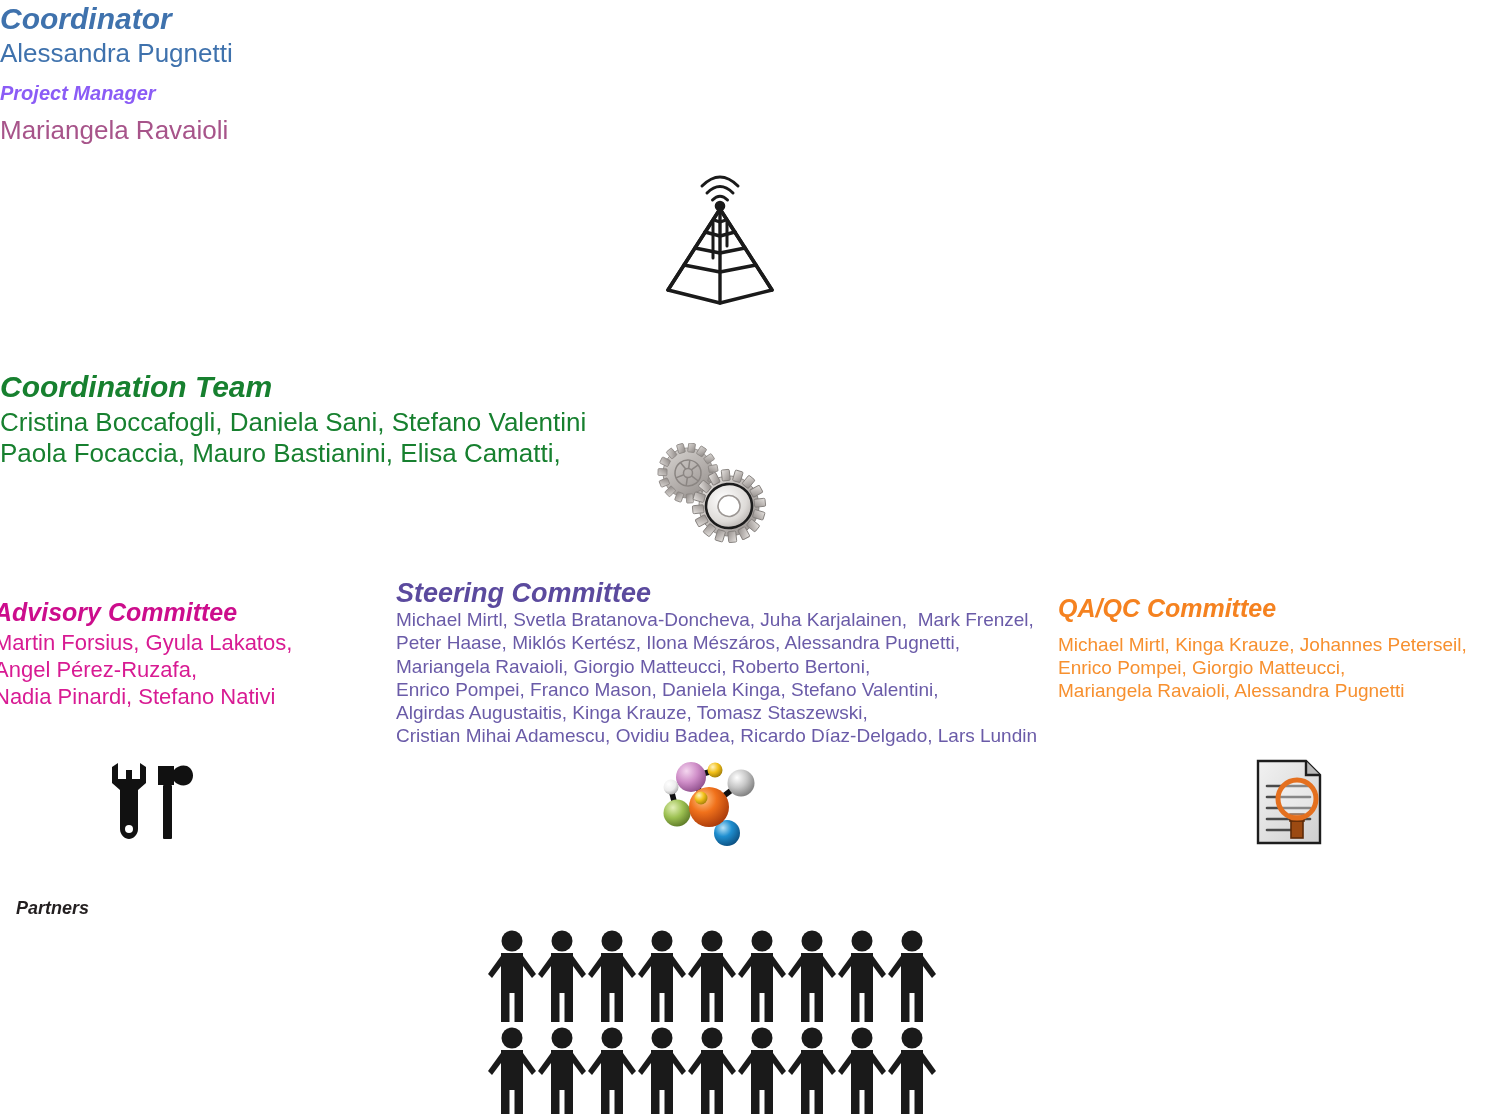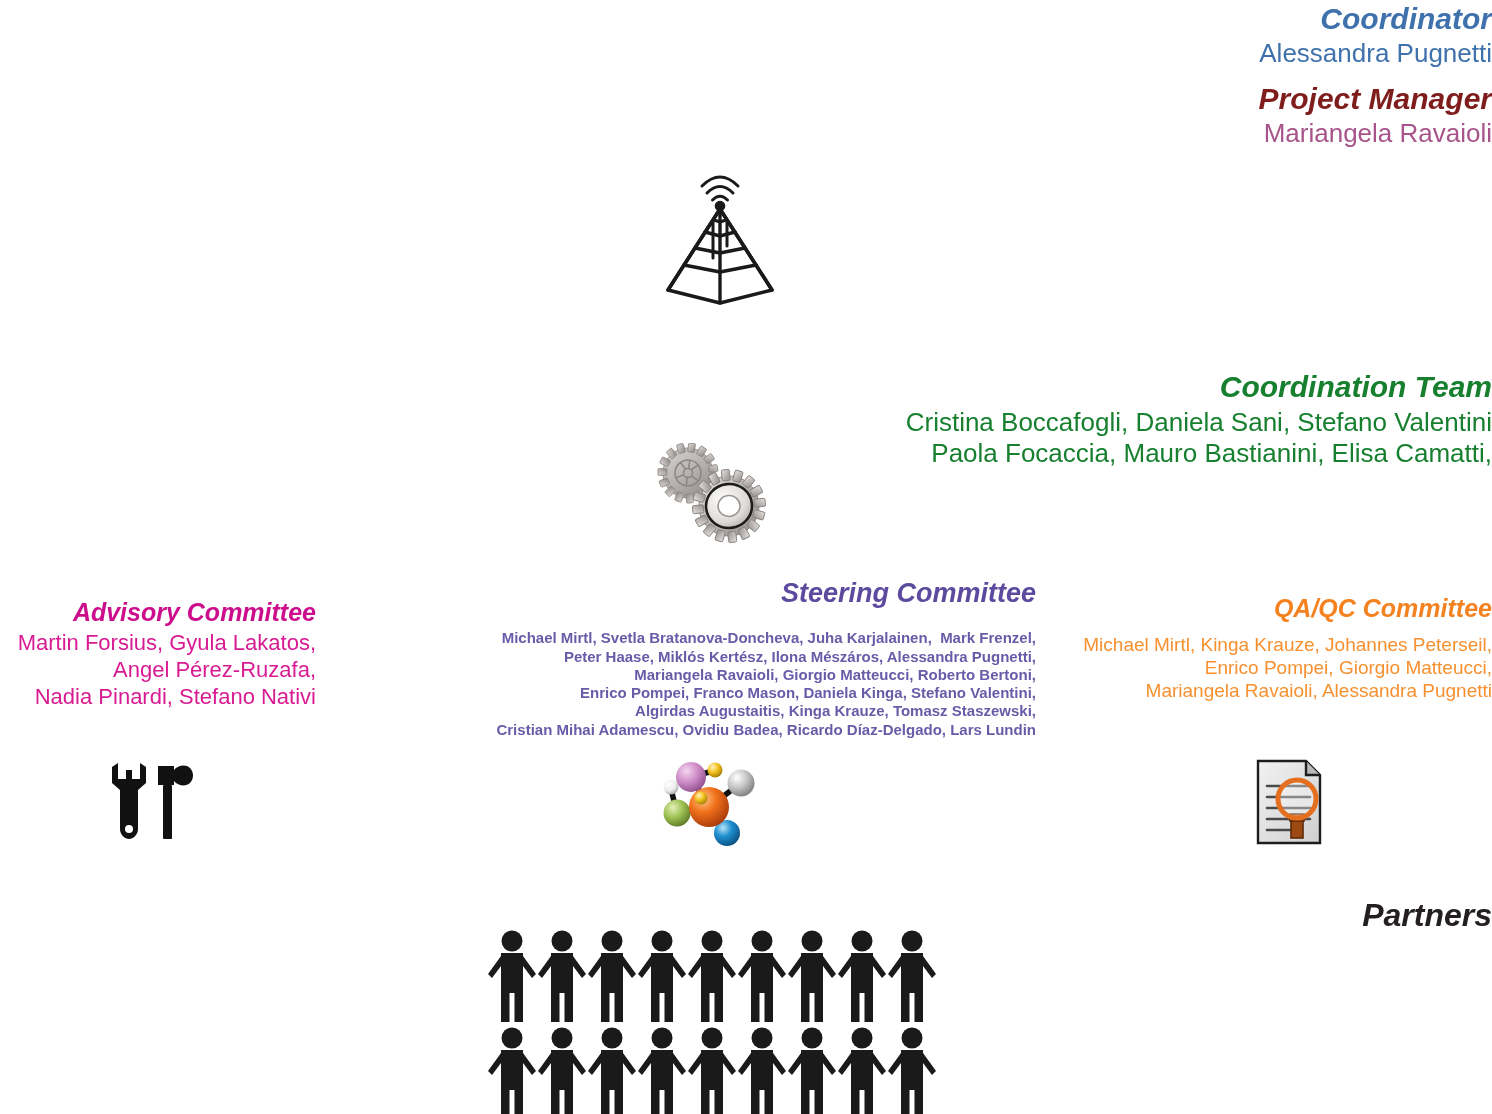--- a/index.html
+++ b/index.html
@@ -8,63 +8,63 @@
     background: #ffffff;
   }
   body {
     width: 1492px;
     height: 1114px;
     position: relative;
     overflow: hidden;
     font-family: "Liberation Sans", sans-serif;
     -webkit-font-smoothing: antialiased;
   }
-  .node { position: absolute; text-align: right; }
+  .node { position: absolute; text-align: left; }
   .heading {
     font-weight: bold;
     font-style: italic;
     line-height: 1.12;
     white-space: nowrap;
   }
   .members { line-height: 1.22; }
 
   
   #coordinator-block { left: 0; right: 0; top: 2px; }
   #coordinator-block .heading { font-size: 30px; color: #3f72ad; }
   #coordinator-block .members { font-size: 26px; color: #3f72ad; margin-top: 2px; }
 
   
   #project-manager-block { left: 0; right: 0; top: 82px; }
-  #project-manager-block .heading { font-size: 30px; color: #7f1d1d; }
-  #project-manager-block .members { font-size: 26px; color: #a7548a; margin-top: 2px; }
+  #project-manager-block .heading { font-size: 20px; color: #8b5cf6; }
+  #project-manager-block .members { font-size: 26px; color: #a7548a; margin-top: 11px; }
 
   
   #coordination-team-block { left: 0; right: 0; top: 333px; }
   #coordination-team-block .heading { font-size: 30px; color: #17802f; margin-top: 37px; }
   #coordination-team-block .members { font-size: 26px; color: #17802f; margin-top: 3px; }
 
   
   #steering-committee-block { left: 396px; width: 640px; top: 578px; }
   #steering-committee-block .heading { font-size: 27px; color: #5b4a9e; }
-  #steering-committee-block .members { font-size: 15px; color: #6a5ba8; margin-top: 21px; font-weight: bold; }
+  #steering-committee-block .members { font-size: 19px; color: #6a5ba8; margin-top: 0; }
   #steering-committee-block .members div { white-space: pre; }
 
   
   #advisory-committee-block { left: -6px; width: 322px; top: 598px; }
   #advisory-committee-block .heading { font-size: 25px; color: #cc0d8c; }
   #advisory-committee-block .members { font-size: 22px; color: #d81b93; margin-top: 4px; }
 
   
   #qaqc-committee-block { left: 1058px; width: 434px; top: 594px; }
   #qaqc-committee-block .heading { font-size: 25px; color: #f58220; }
   #qaqc-committee-block .members { font-size: 19px; color: #f7902f; margin-top: 11px; }
 
   
   #partners-block { left: 0; right: 0; top: 898px; }
-  #partners-block .heading { font-size: 32px; color: #231f20; }
+  #partners-block .heading { font-size: 18px; color: #231f20; margin-left: 16px; }
 
   
   .icon { position: absolute; }
   #pyramid-icon  { left: 646px; top: 162px; }
   #gears-icon    { left: 650px; top: 443px; }
   #tools-icon    { left: 100px; top: 757px; }
   #molecule-icon { left: 657px; top: 755px; }
   #document-icon { left: 1248px; top: 757px; }
   #partners-figures { position: absolute; left: 487px; top: 930px; }
 </style>

